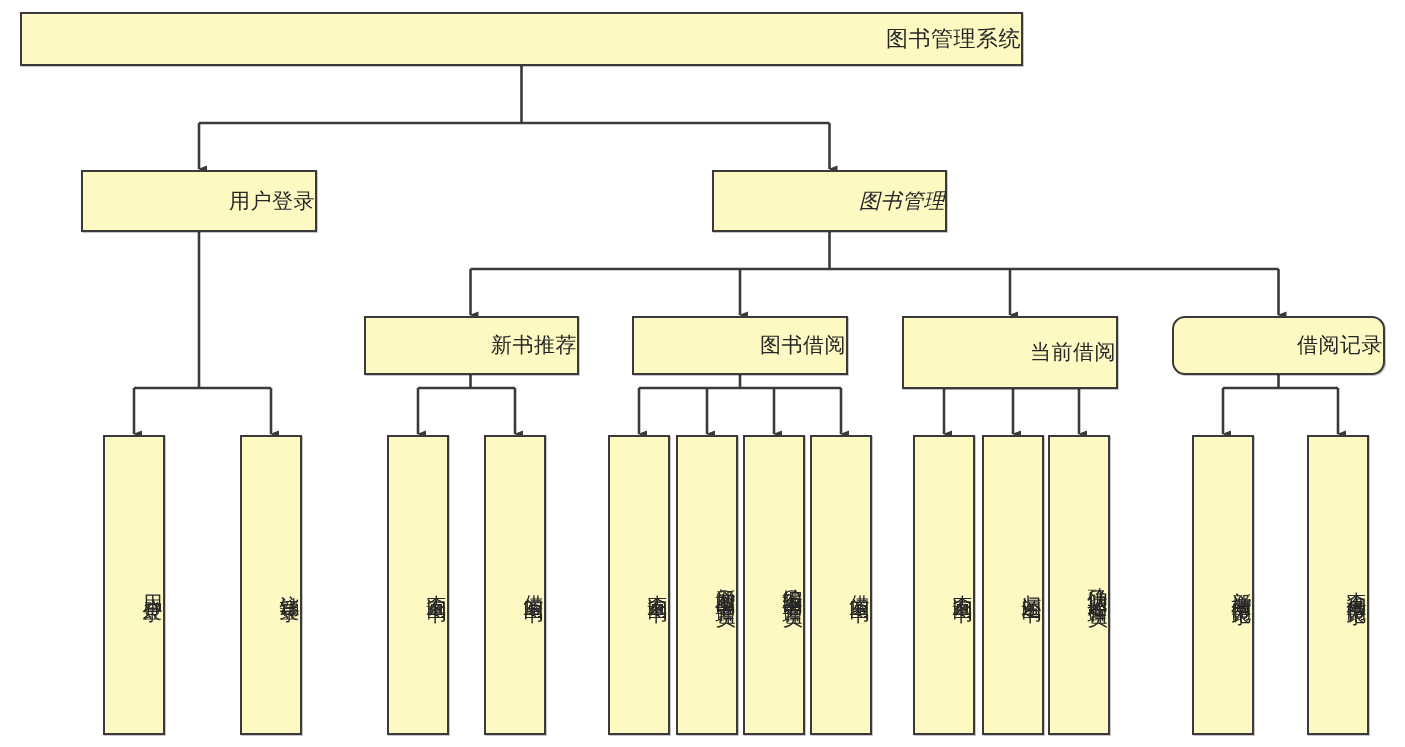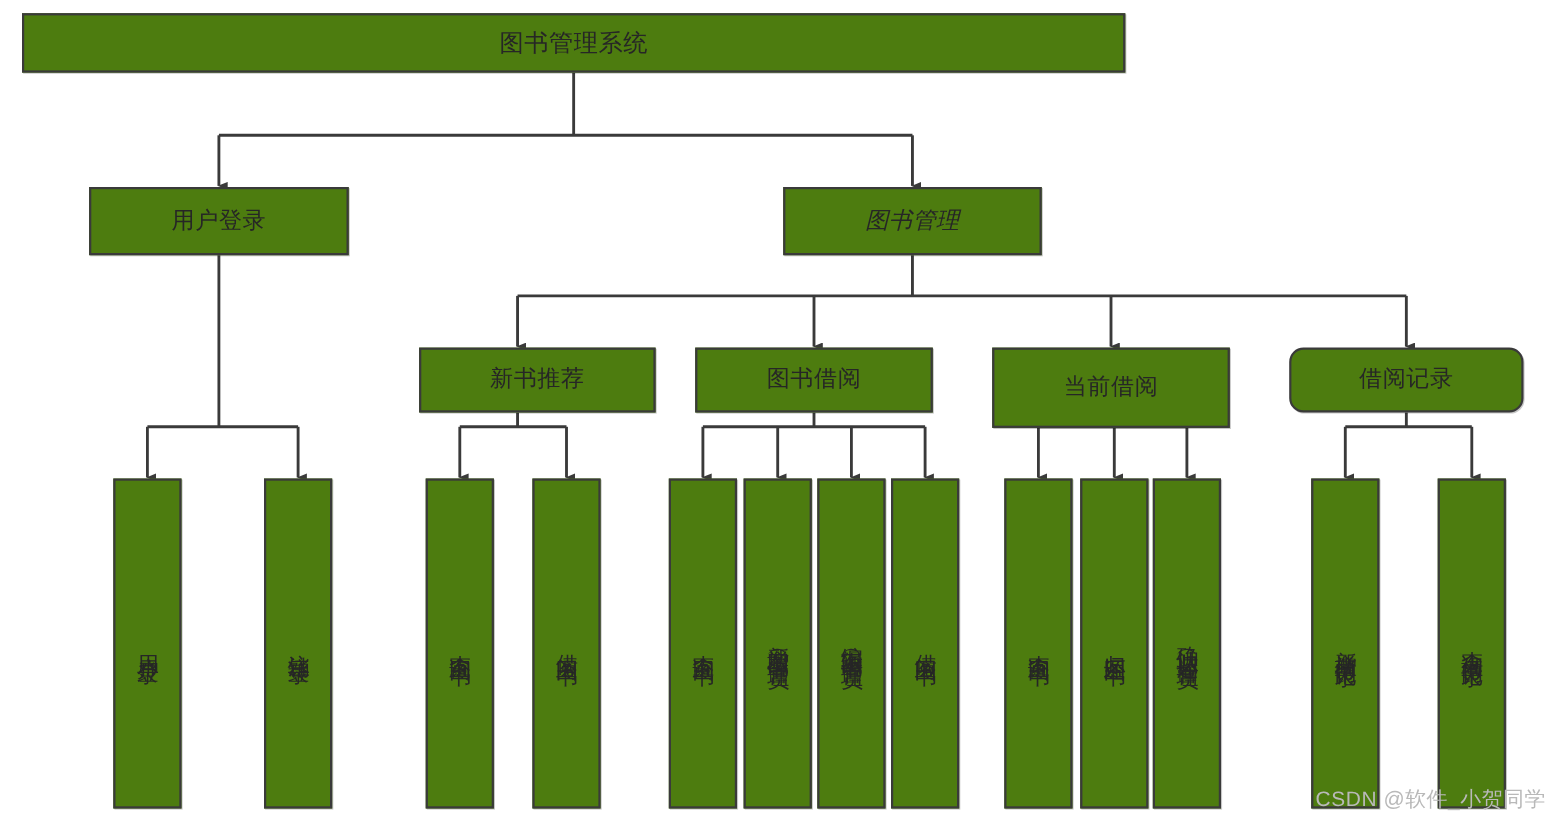--- a/index.html
+++ b/index.html
@@ -23,25 +23,25 @@
     position: absolute;
     left: 0;
     top: 0;
     width: 1405px;
     height: 747px;
     pointer-events: none;
   }
   .node {
     position: absolute;
     box-sizing: border-box;
-    background: #4d7c0f;
+    background: #fef9c3;
     border: 2.5px solid #3a3a3a;
     display: flex;
     align-items: center;
-    justify-content: center;
+    justify-content: flex-end;
     box-shadow: 1px 1px 0 rgba(0,0,0,0.22);
   }
   .node .node-label {
     font-size: 21px;
     line-height: 1.18;
     color: #262626;
     letter-spacing: 0.5px;
     white-space: nowrap;
     text-align: center;
   }
@@ -111,21 +111,21 @@
   <div id="node-layer">
       <div class="node root" style="left: 20px; top: 12px; width: 1003px; height: 54px;">
         <span class="node-label">图书管理系统</span>
       </div>
       <div class="node" style="left: 81px; top: 170px; width: 236px; height: 62px;">
         <span class="node-label">用户登录</span>
       </div>
       <div class="node" style="left: 712px; top: 170px; width: 235px; height: 62px; font-style: italic;">
         <span class="node-label">图书管理</span>
       </div>
-      <div class="node" style="left: 381px; top: 316px; width: 215px; height: 59px;">
+      <div class="node" style="left: 364px; top: 316px; width: 215px; height: 59px;">
         <span class="node-label">新书推荐</span>
       </div>
       <div class="node" style="left: 632px; top: 316px; width: 216px; height: 59px;">
         <span class="node-label">图书借阅</span>
       </div>
       <div class="node" style="left: 902px; top: 316px; width: 216px; height: 73px;">
         <span class="node-label">当前借阅</span>
       </div>
       <div class="node" style="left: 1172px; top: 316px; width: 213px; height: 59px; border-radius: 13px;">
         <span class="node-label">借阅记录</span>
@@ -164,14 +164,13 @@
         <span class="node-label">确认归还（管理员）</span>
       </div>
       <div class="node vertical" style="left: 1192px; top: 435px; width: 62px; height: 300px;">
         <span class="node-label">新增借阅记录</span>
       </div>
       <div class="node vertical" style="left: 1307px; top: 435px; width: 62px; height: 300px;">
         <span class="node-label">查询借阅记录</span>
       </div>
     </div>
 
-  <div class="watermark" style="left:1196px; top:714px;">CSDN @软件_小贺同学</div>
 </div>
 
 </body></html>

